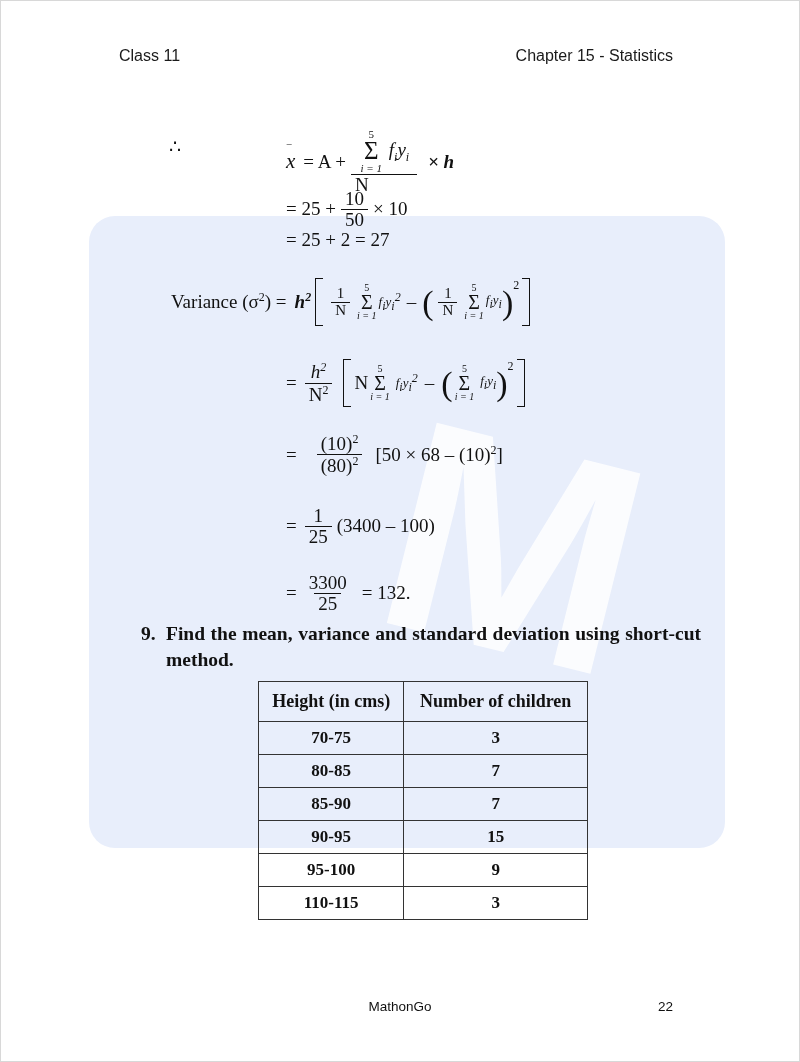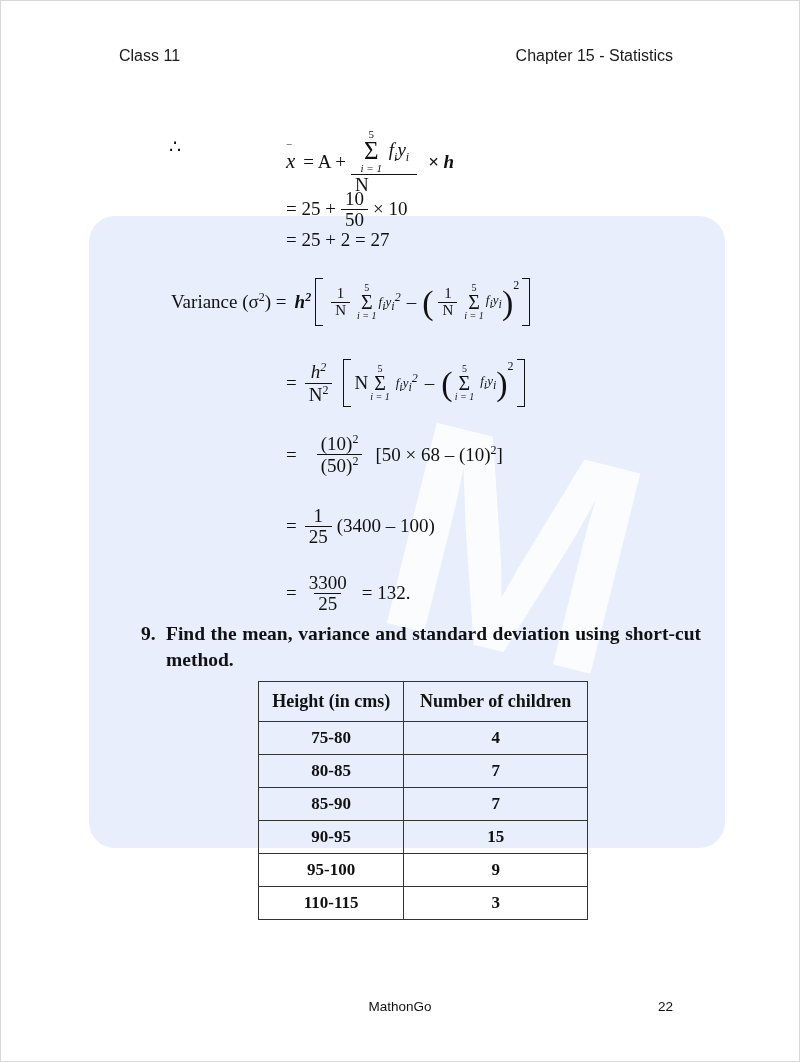--- a/index.html
+++ b/index.html
@@ -314,21 +314,21 @@
           <span class="sup" style="align-self:flex-start;">2</span>
         </span>
         <span class="br-r"></span>
       </span>
     </div>
 
     <div class="mrow" style="left:285px; top:432px;">
       <span>=</span>
       <span class="frac" style="margin-left:20px;">
         <span class="num"><span>(10)</span><span class="sup">2</span></span>
-        <span class="den"><span>(50)</span><span class="sup">2</span></span>
+        <span class="den"><span>(80)</span><span class="sup">2</span></span>
       </span>
       <span style="margin-left:8px;"><span>[50 × 68 – (10)</span><span class="sup">2</span><span>]</span></span>
     </div>
 
     <div class="mrow" style="left:285px; top:505px;">
       <span>=</span>
       <span class="frac" style="margin-left:8px;">
         <span class="num">1</span>
         <span class="den">25</span>
       </span>
@@ -353,22 +353,22 @@
 
   <table class="data">
     <thead>
       <tr>
         <th>Height (in cms)</th>
         <th>Number of children</th>
       </tr>
     </thead>
     <tbody>
       <tr>
-          <td>75-80</td>
-          <td>4</td>
+          <td>70-75</td>
+          <td>3</td>
         </tr>
       <tr>
           <td>80-85</td>
           <td>7</td>
         </tr>
       <tr>
           <td>85-90</td>
           <td>7</td>
         </tr>
       <tr>

